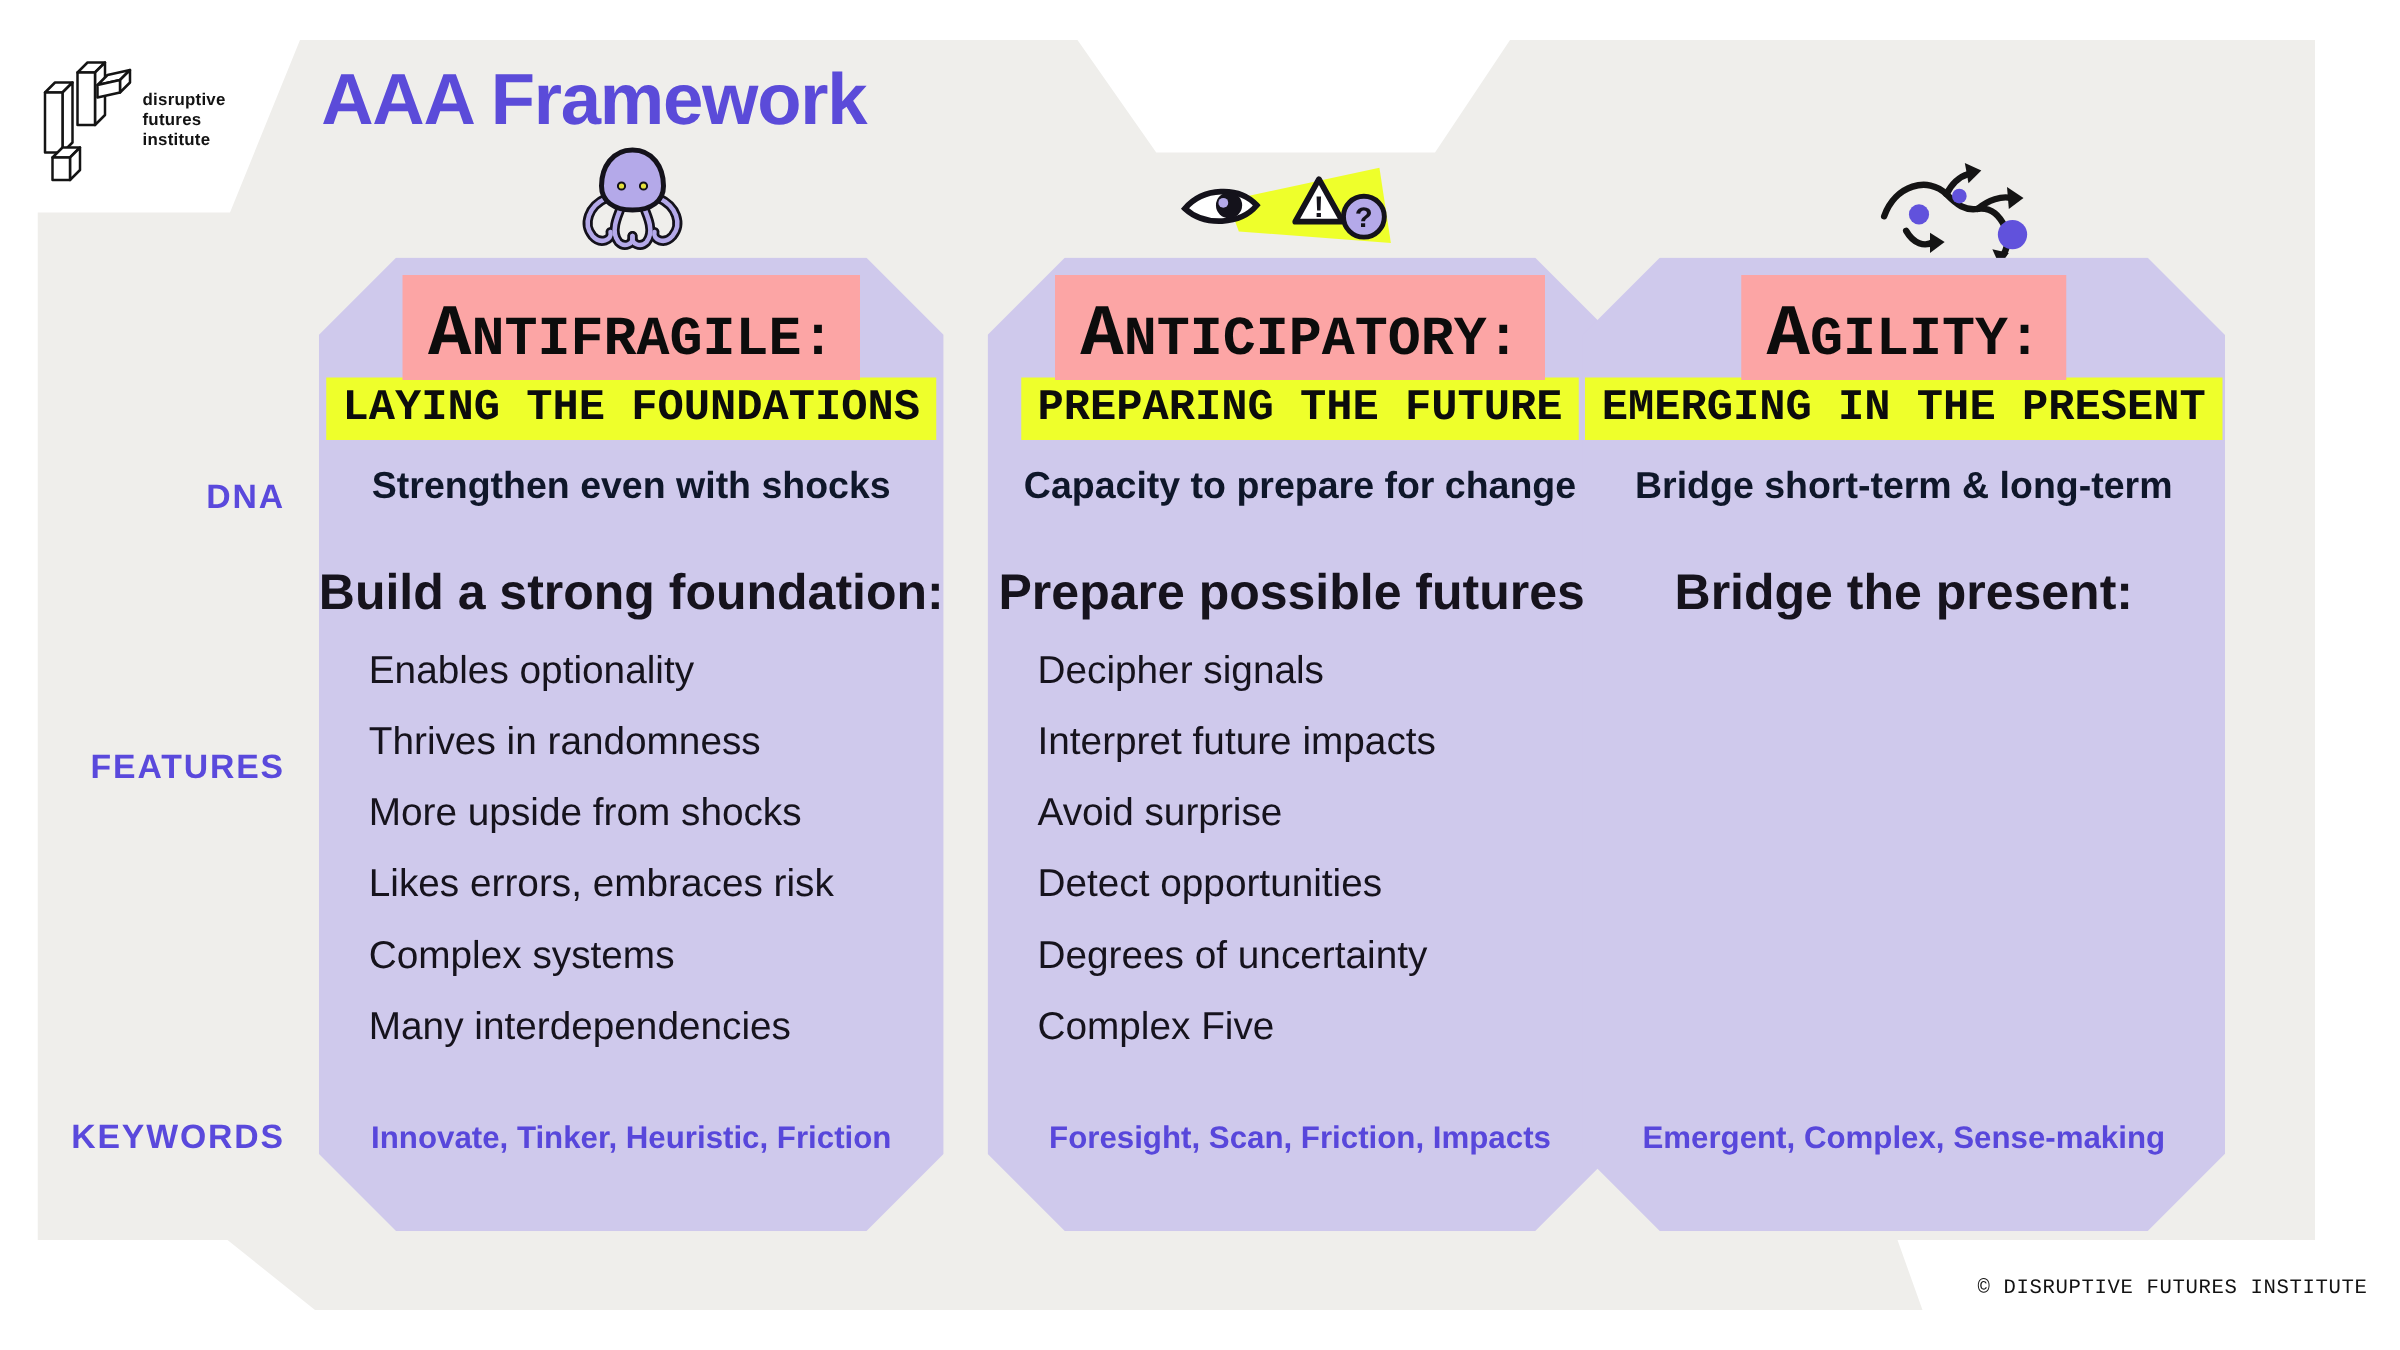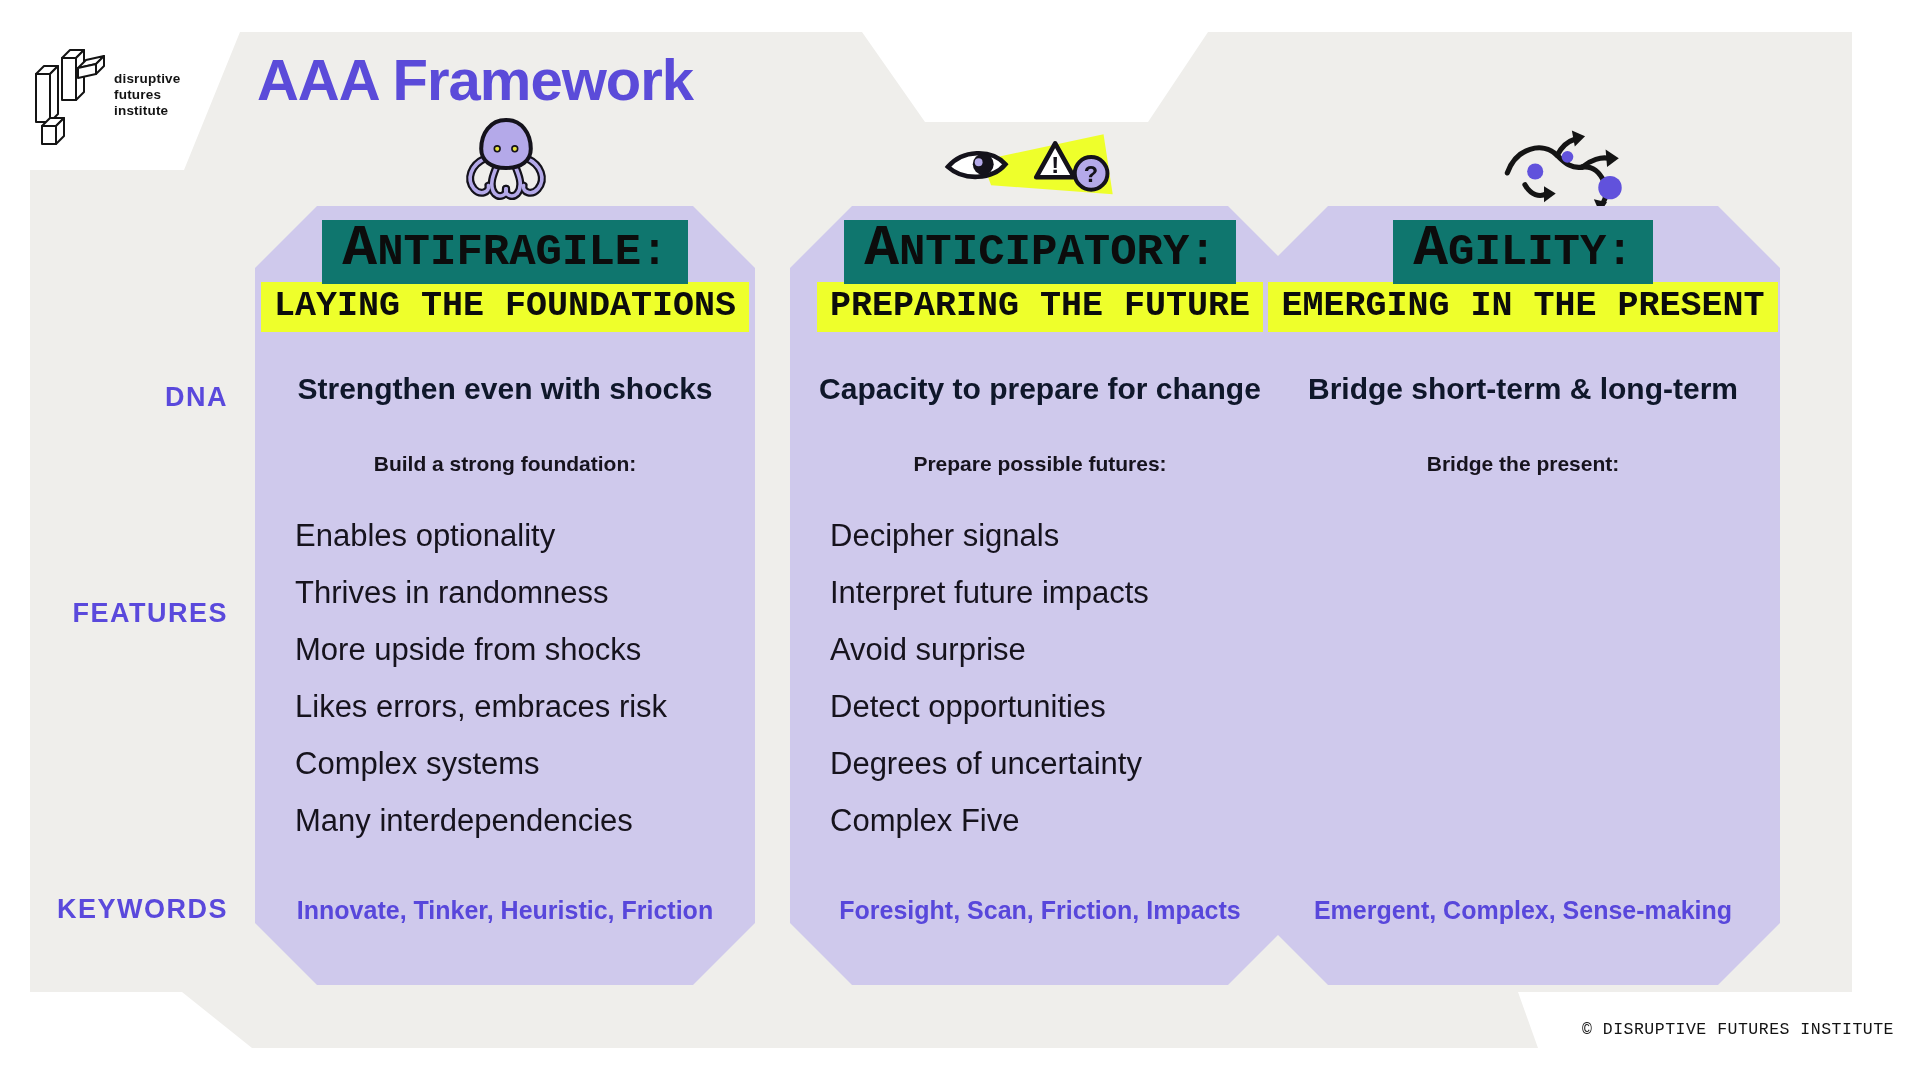--- a/index.html
+++ b/index.html
@@ -28,32 +28,32 @@
 
   
   .card{position:absolute;top:206px;height:779px;background:#CFC9EC;
     clip-path:polygon(62px 0,calc(100% - 62px) 0,100% 62px,100% calc(100% - 62px),
                       calc(100% - 62px) 100%,62px 100%,0 calc(100% - 62px),0 62px);}
   .card1{left:255px;width:500px;}
   .card2{left:790px;width:500px;border-radius:20px;}
   .card3{left:1266px;width:514px;}
 
   .band-wrap{position:absolute;top:14px;left:0;width:100%;text-align:center;line-height:1;}
-  .band1{display:inline-block;background:#0f766e;color:#0c0c0c;padding:0 20px 6px;
+  .band1{display:inline-block;background:#fca5a5;color:#0c0c0c;padding:20px 20px 6px;
          font-family:"Liberation Mono","DejaVu Sans Mono",monospace;font-weight:bold;
          font-size:44px;letter-spacing:0;}
   .band1 .initial{font-size:58px;}
   .band2{display:block;margin:-2px auto 0;width:max-content;background:#EEFF2B;color:#0c0c0c;
          padding:7px 13px 8px;font-family:"Liberation Mono","DejaVu Sans Mono",monospace;
          font-weight:bold;font-size:35px;}
 
   .dna-line{position:absolute;top:166px;left:0;width:100%;text-align:center;
             font-size:30px;font-weight:bold;color:#0f172a;white-space:nowrap;}
   .features-heading{position:absolute;top:246px;left:0;width:100%;text-align:center;
-            font-size:21px;font-weight:bold;color:#16131d;}
+            font-size:40px;font-weight:bold;color:#16131d;}
   .features-list{position:absolute;top:312px;left:40px;right:10px;margin:0;padding:0;
             list-style:none;display:flex;flex-direction:column;gap:21px;
             font-size:31px;color:#16131d;}
   .card3 .features-list{left:22px;}
   .keywords-line{position:absolute;top:690px;left:0;width:100%;text-align:center;
             font-size:25px;font-weight:bold;color:#5847DB;white-space:nowrap;}
 
   
   .row-label{position:absolute;left:20px;width:208px;text-align:right;
              font-size:27px;font-weight:bold;color:#5A49DC;letter-spacing:1.5px;}

